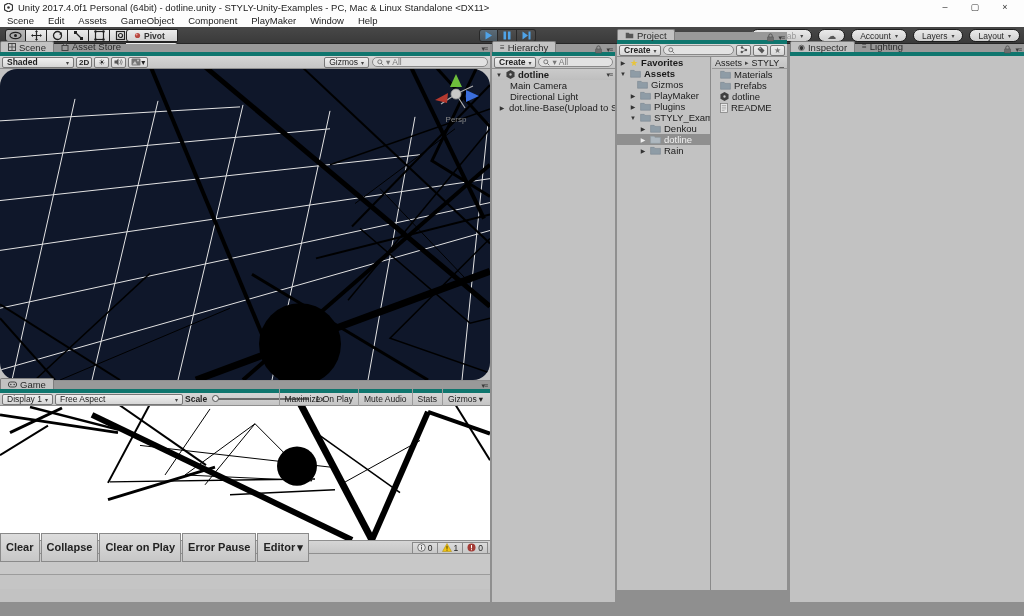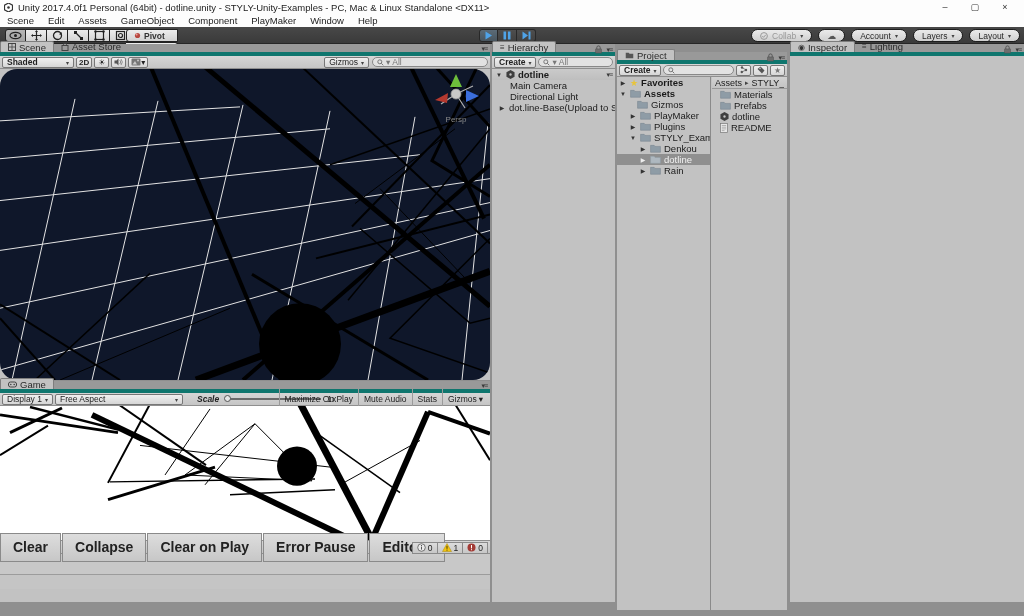--- a/index.html
+++ b/index.html
@@ -59,29 +59,29 @@
   .axis-gizmo{position:absolute;top:3px;right:5px;width:58px;height:54px;text-align:center;}
   .persp{font-size:8px;color:#8A8A8A;margin-top:-3px;}
 
   #game-panel{left:0;top:381px;width:490px;height:159px;}
   .game-content{position:relative;background:#fff;height:134px;overflow:hidden;}
   .scale-track{width:96px;height:2px;background:#6A6A6A;position:relative;margin:0 4px;}
   .scale-knob{position:absolute;left:-1px;top:-3px;width:7px;height:7px;border-radius:50%;background:#E6E6E6;border:1px solid #555;}
   .gbtn{height:31px;display:flex;align-items:center;gap:2px;padding:0 5px;border-left:1px solid #9A9A9A;font-size:8.5px;}
 
   #console-panel{left:0;top:541px;width:490px;height:61px;}
-  .cbtn{height:29px;padding:0 12px;font-size:14px;background:linear-gradient(#DDDDDD,#C7C7C7);border:1px solid #8A8A8A;margin-left:-1px;display:flex;align-items:center;gap:2px;}
+  .cbtn{height:29px;padding:0 5px;font-size:11px;background:linear-gradient(#DDDDDD,#C7C7C7);border:1px solid #8A8A8A;margin-left:-1px;display:flex;align-items:center;gap:2px;}
   .badges{position:absolute;right:2px;top:0;height:13px;display:flex;align-items:center;}
   .badge{display:flex;align-items:center;gap:2px;padding:0 4px;height:12px;border:1px solid #8A8A8A;margin-left:-1px;background:linear-gradient(#DDDDDD,#C7C7C7);font-size:8.5px;}
   .log{height:21px;background:#C8C8C8;border-bottom:1px solid #9C9C9C;}
   .cstatus{height:14px;background:#C5C5C5;}
 
   
   #hierarchy-panel{left:492px;top:44px;width:123px;height:558px;}
-  #project-panel{left:617px;top:52px;width:170px;height:558px;}
+  #project-panel{left:617px;top:32px;width:170px;height:558px;}
   #inspector-panel{left:790px;top:44px;width:234px;height:558px;}
   .proj-cols{position:absolute;left:0;right:0;top:25px;bottom:0;}
   .proj-left{position:absolute;left:0;top:0;bottom:0;width:94px;border-right:1px solid #8A8A8A;overflow:hidden;}
   .proj-right{position:absolute;left:95px;right:0;top:0;bottom:0;overflow:hidden;}
   .breadcrumb{height:12px;background:linear-gradient(#D2D2D2,#C2C2C2);border-bottom:1px solid #9A9A9A;display:flex;align-items:center;gap:3px;padding:0 3px;font-size:9px;white-space:nowrap;overflow:hidden;}
   .bsep{font-size:7px;color:#444;}
   .ind1{padding-left:2px;}.ind2{padding-left:12px;}.ind3{padding-left:22px;}
   .icon{flex:none;display:inline-flex;align-items:center;justify-content:center;}
   .lbl{overflow:hidden;white-space:nowrap;}
   .tabicon{font-size:8px;color:#333;}
@@ -346,21 +346,21 @@
     </div>
     <div class="minitb">
       <div class="dd">
         <span>Display 1</span>
         <span class="dda">▾</span>
       </div>
       <div class="dd" style="width:128px;justify-content:space-between;">
         <span>Free Aspect</span>
         <span class="dda">▾</span>
       </div>
-      <span class="bold" style="margin-left:12px;font-style:italic;">Scale</span>
+      <span class="bold" style="margin-left:0;">Scale</span>
       <div class="scale-track">
         <div class="scale-knob"></div>
       </div>
       <span>1x</span>
       <div style="position:absolute;right:2px;display:flex;align-items:center;height:13px;">
         <div class="gbtn">
             <span>Maximize On Play</span>
           </div>
         <div class="gbtn">
             <span>Mute Audio</span>

